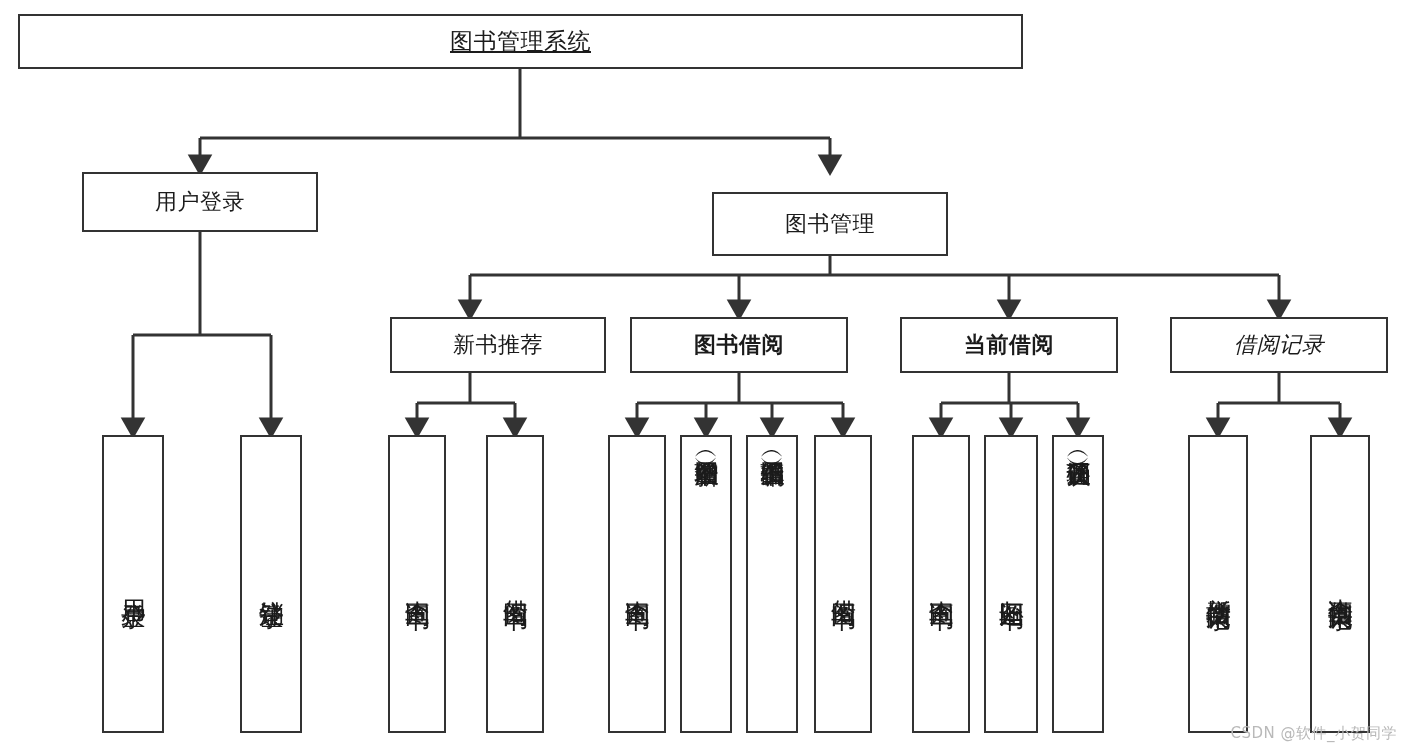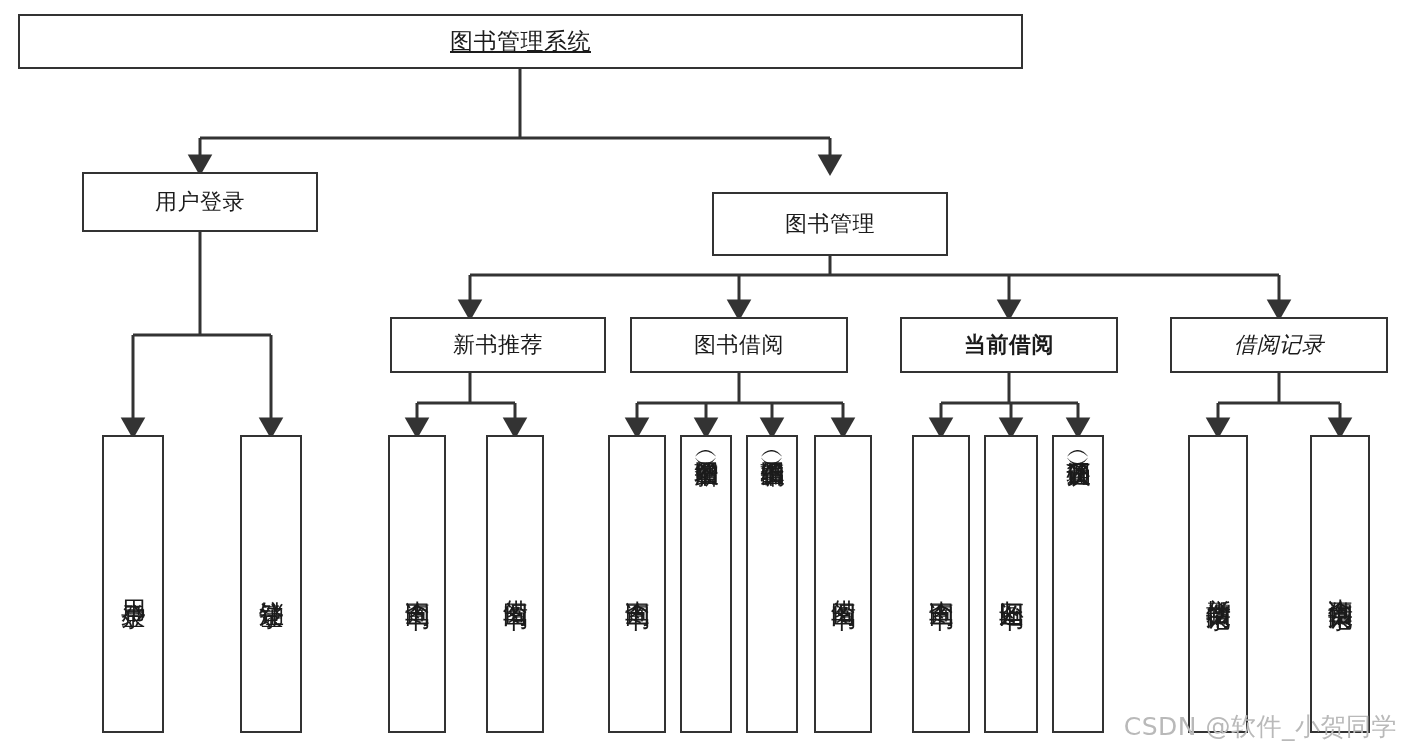--- a/index.html
+++ b/index.html
@@ -66,21 +66,21 @@
     font-size: 24px;
     letter-spacing: 0px;
   }
   .node.vertical.start-top {
     align-items: flex-start;
   }
   #watermark {
     position: absolute;
     right: 8px;
     bottom: 4px;
-    font-size: 25px;
+    font-size: 15px;
     color: #b9b9b9;
     letter-spacing: 0.5px;
     white-space: nowrap;
     pointer-events: none;
   }
 </style>
 </head>
 <body>
 
 <div id="diagram-root">
@@ -142,21 +142,21 @@
   <div class="node horizontal" style="left: 82px; top: 172px; width: 236px; height: 60px;">
     <span class="node-label">用户登录</span>
   </div>
   <div class="node horizontal" style="left: 712px; top: 172px; width: 236px; height: 64px; margin-top: 20px;">
     <span class="node-label">图书管理</span>
   </div>
 
   <div class="node horizontal" style="left: 362px; top: 317px; width: 216px; height: 56px; margin-left: 28px;">
     <span class="node-label">新书推荐</span>
   </div>
-  <div class="node horizontal" style="left: 630px; top: 317px; width: 218px; height: 56px;">
+  <div class="node horizontal" style="left: 630px; top: 317px; width: 218px; height: 56px; font-weight: bold;">
     <span class="node-label">图书借阅</span>
   </div>
   <div class="node horizontal" style="left: 900px; top: 317px; width: 218px; height: 56px; font-weight: bold;">
     <span class="node-label">当前借阅</span>
   </div>
   <div class="node horizontal" style="left: 1170px; top: 317px; width: 218px; height: 56px; font-style: italic;">
     <span class="node-label">借阅记录</span>
   </div>
 
   <div class="node vertical" style="left: 102px; top: 435px; width: 62px; height: 298px;">

